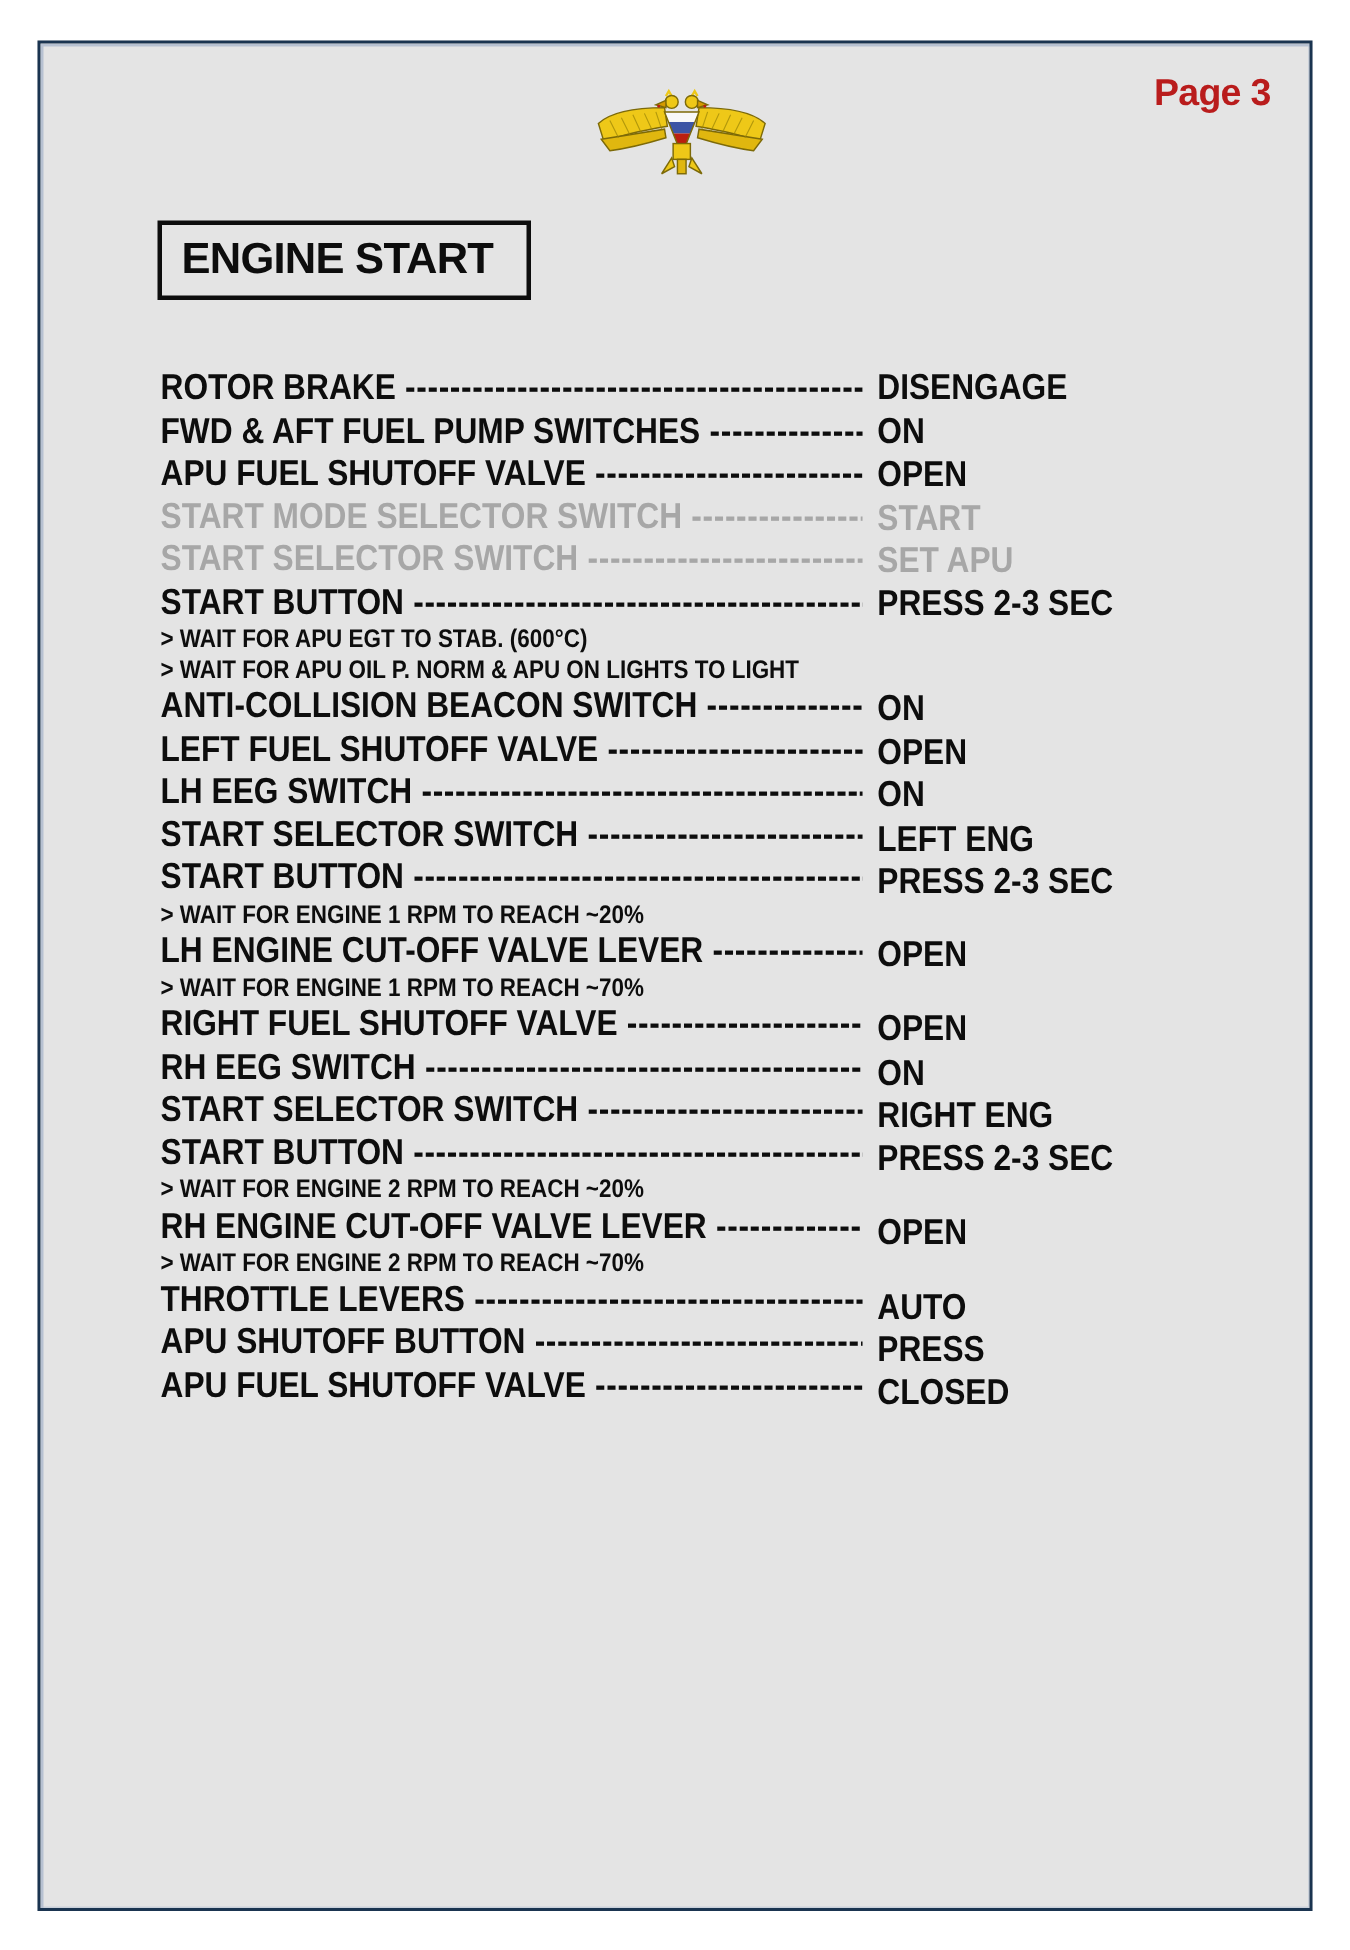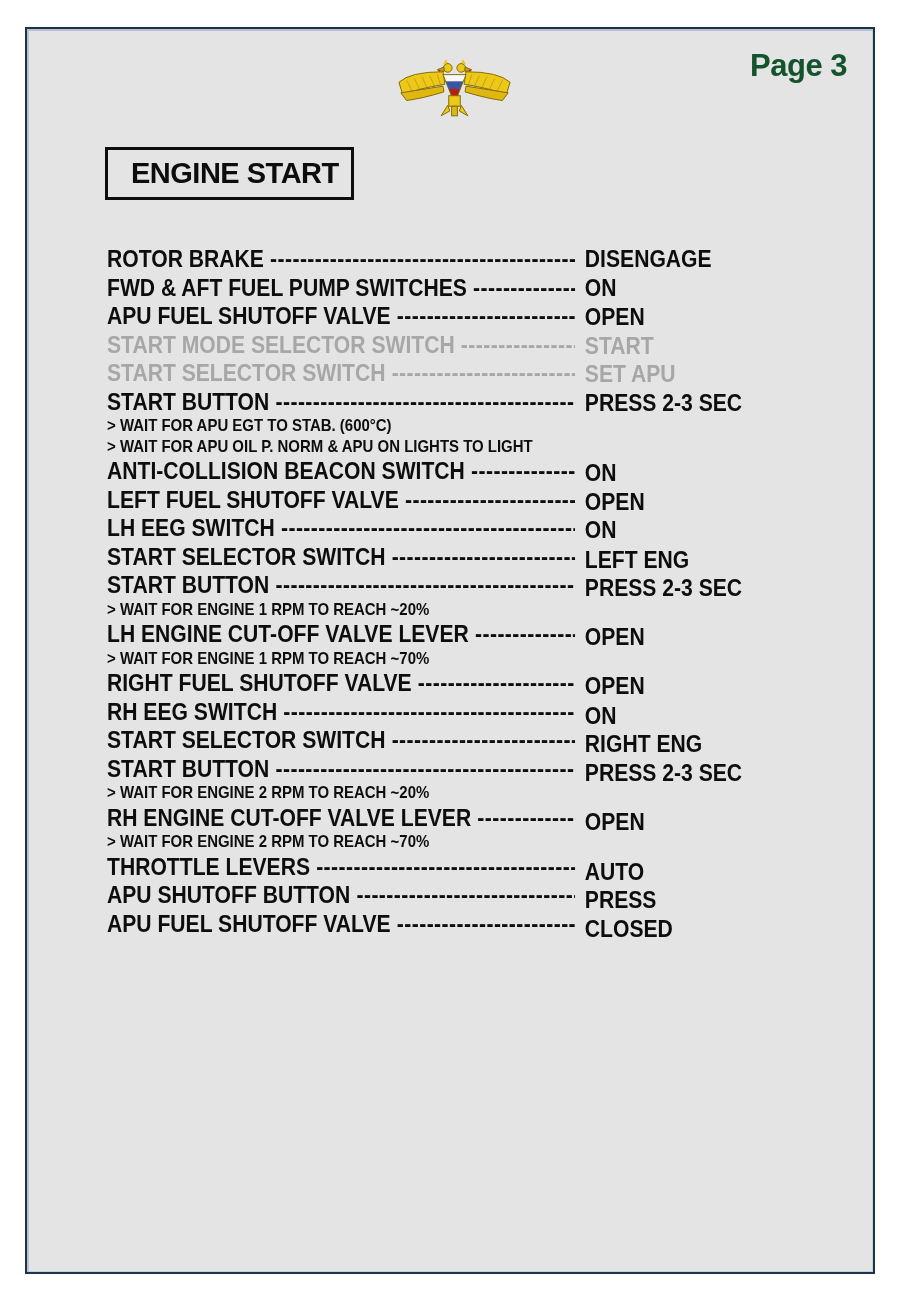--- a/index.html
+++ b/index.html
@@ -8,27 +8,27 @@
     font-family:"Liberation Sans", sans-serif;
     -webkit-font-smoothing:antialiased;
   }
   .page{
     position:absolute;left:25px;top:27px;width:846px;height:1243px;
     box-sizing:content-box;background:#e4e4e4;border:2px solid #1a3450;
     box-shadow:inset 2px 2px 0 #b7c1d1, inset -1px -1px 0 #c9d0da;
   }
   .pageno{
     position:absolute;top:19px;right:26px;
-    font-size:31px;font-weight:700;color:#14532d;letter-spacing:-0.5px;
+    font-size:25px;font-weight:700;color:#b91c1c;letter-spacing:-0.5px;
   }
   .emblem{position:absolute;left:370px;top:30px;width:115px;height:60px;}
   .titlebox{
     position:absolute;left:78px;top:118px;width:249px;height:53px;
     border:3px solid #0d0d0d;box-sizing:border-box;
-    display:flex;align-items:center;padding-left:23px;
+    display:flex;align-items:center;padding-left:13px;
   }
   .titlebox .t{font-size:29px;font-weight:700;color:#0d0d0d;letter-spacing:-0.5px;white-space:nowrap;}
   .checklist{
     position:absolute;left:80px;top:216px;width:800px;
     transform:scaleX(0.88);transform-origin:0 0;
     color:#0d0d0d;font-weight:700;
   }
   .row{position:relative;height:28.5px;line-height:28.5px;font-size:24px;}
   .row .left{display:flex;width:532px;overflow:hidden;white-space:nowrap;}
   .row .label{flex:0 0 auto;}

